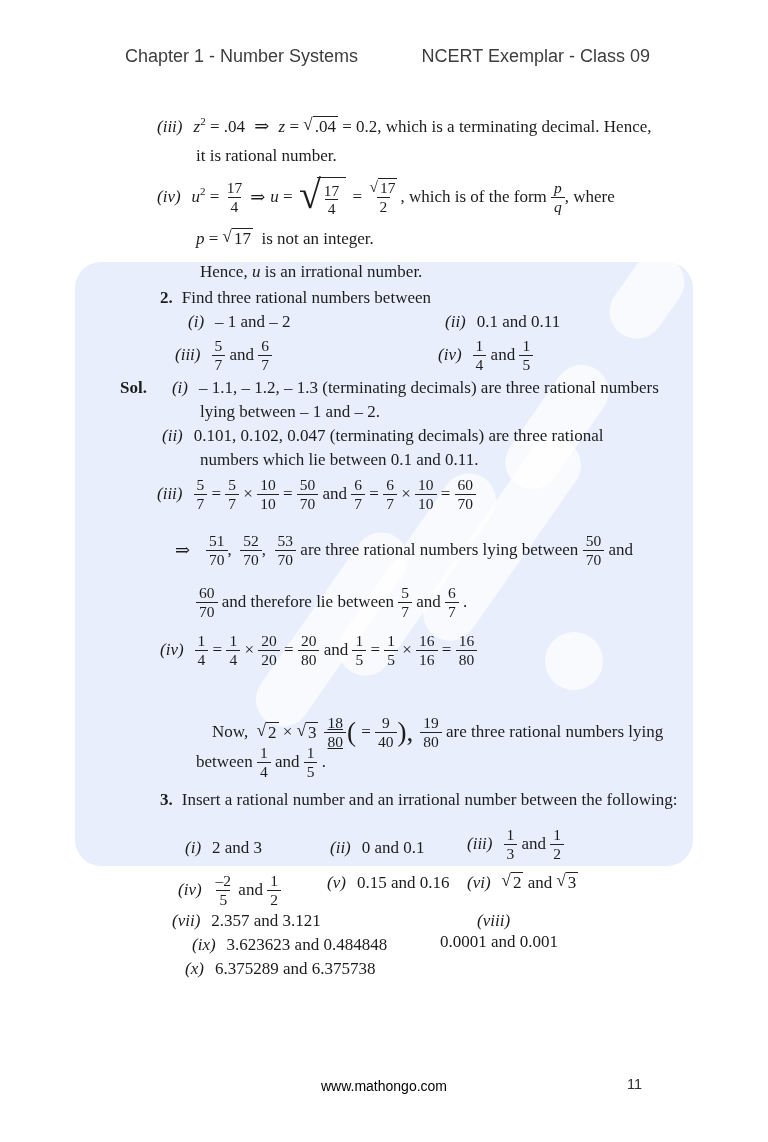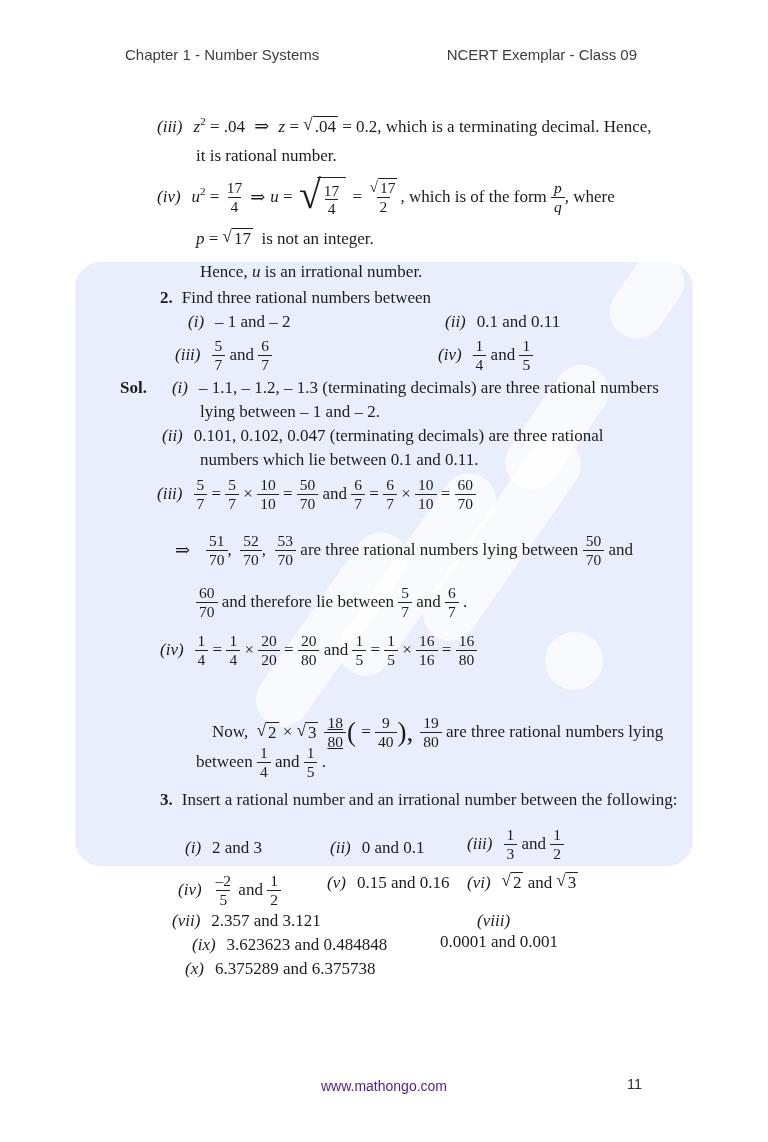--- a/index.html
+++ b/index.html
@@ -1,19 +1,19 @@
 <!DOCTYPE html>
 <html style="--hl: #e8eefb;"><head>
 <meta charset="utf-8">
 <style>
   html,body{margin:0;padding:0;background:#ffffff;}
   .page{position:relative;width:768px;height:1142px;background:#ffffff;overflow:hidden;
         font-family:"Liberation Serif","DejaVu Serif",serif;color:#1c1c1c;}
-  .hdr{position:absolute;left:125px;right:131px;top:46px;display:flex;justify-content:space-between;
-       font-family:"Liberation Sans","DejaVu Sans",sans-serif;font-size:15px;color:#3d3d3d;}
+  .hdr{position:absolute;left:125px;right:118px;top:46px;display:flex;justify-content:space-between;
+       font-family:"Liberation Sans","DejaVu Sans",sans-serif;font-size:18px;color:#3d3d3d;}
   .hl{position:absolute;left:75px;top:262px;width:618px;height:604px;border-radius:26px;
       background:var(--hl,#e8eefb);}
   .wm-bar{position:absolute;width:54px;border-radius:27px;background:rgba(255,255,255,0.72);
           transform:rotate(35deg);}
   .wm-dot{position:absolute;width:58px;height:58px;border-radius:50%;background:rgba(255,255,255,0.72);}
   .line{position:absolute;display:flex;align-items:center;white-space:pre;font-size:17px;line-height:1.25;}
   .b{font-weight:bold;}
   .it,.lbl{font-style:italic;}
   .lbl{margin-right:11px;}
   .nw{white-space:pre;}
@@ -24,21 +24,21 @@
   .frac .nm{padding:0 3px;}
   .frac .dn{border-top:1.3px solid #222;padding:0 3px;}
   .sqrt{display:inline-flex;align-items:flex-start;line-height:1.15;}
   .sqrt .bar{border-top:1.3px solid #222;padding:0 2px;}
   .sqrt .rad{line-height:1.1;}
   .sqrtf{display:inline-flex;align-items:flex-start;margin:0 2px;}
   .sqrtf .rad{font-size:40px;line-height:36px;font-weight:100;margin-right:-4px;}
   .sqrtf .bar{border-top:1.3px solid #222;padding:2px 4px 0;}
   .paren{font-size:27px;font-weight:300;line-height:1;margin:0 1px;}
   .ftr-site{position:absolute;left:0;right:0;top:1078px;text-align:center;
-            font-family:"Liberation Sans","DejaVu Sans",sans-serif;font-size:14px;color:#4c1d95;}
+            font-family:"Liberation Sans","DejaVu Sans",sans-serif;font-size:14px;color:#000000;}
   .ftr-page{position:absolute;left:627px;top:1076px;
             font-family:"Liberation Sans","DejaVu Sans",sans-serif;font-size:14.5px;color:#2e2e2e;}
 </style>
 </head>
 <body>
 
 <div class="page">
 
   <div class="hdr">
     <span>Chapter 1 - Number Systems</span>

